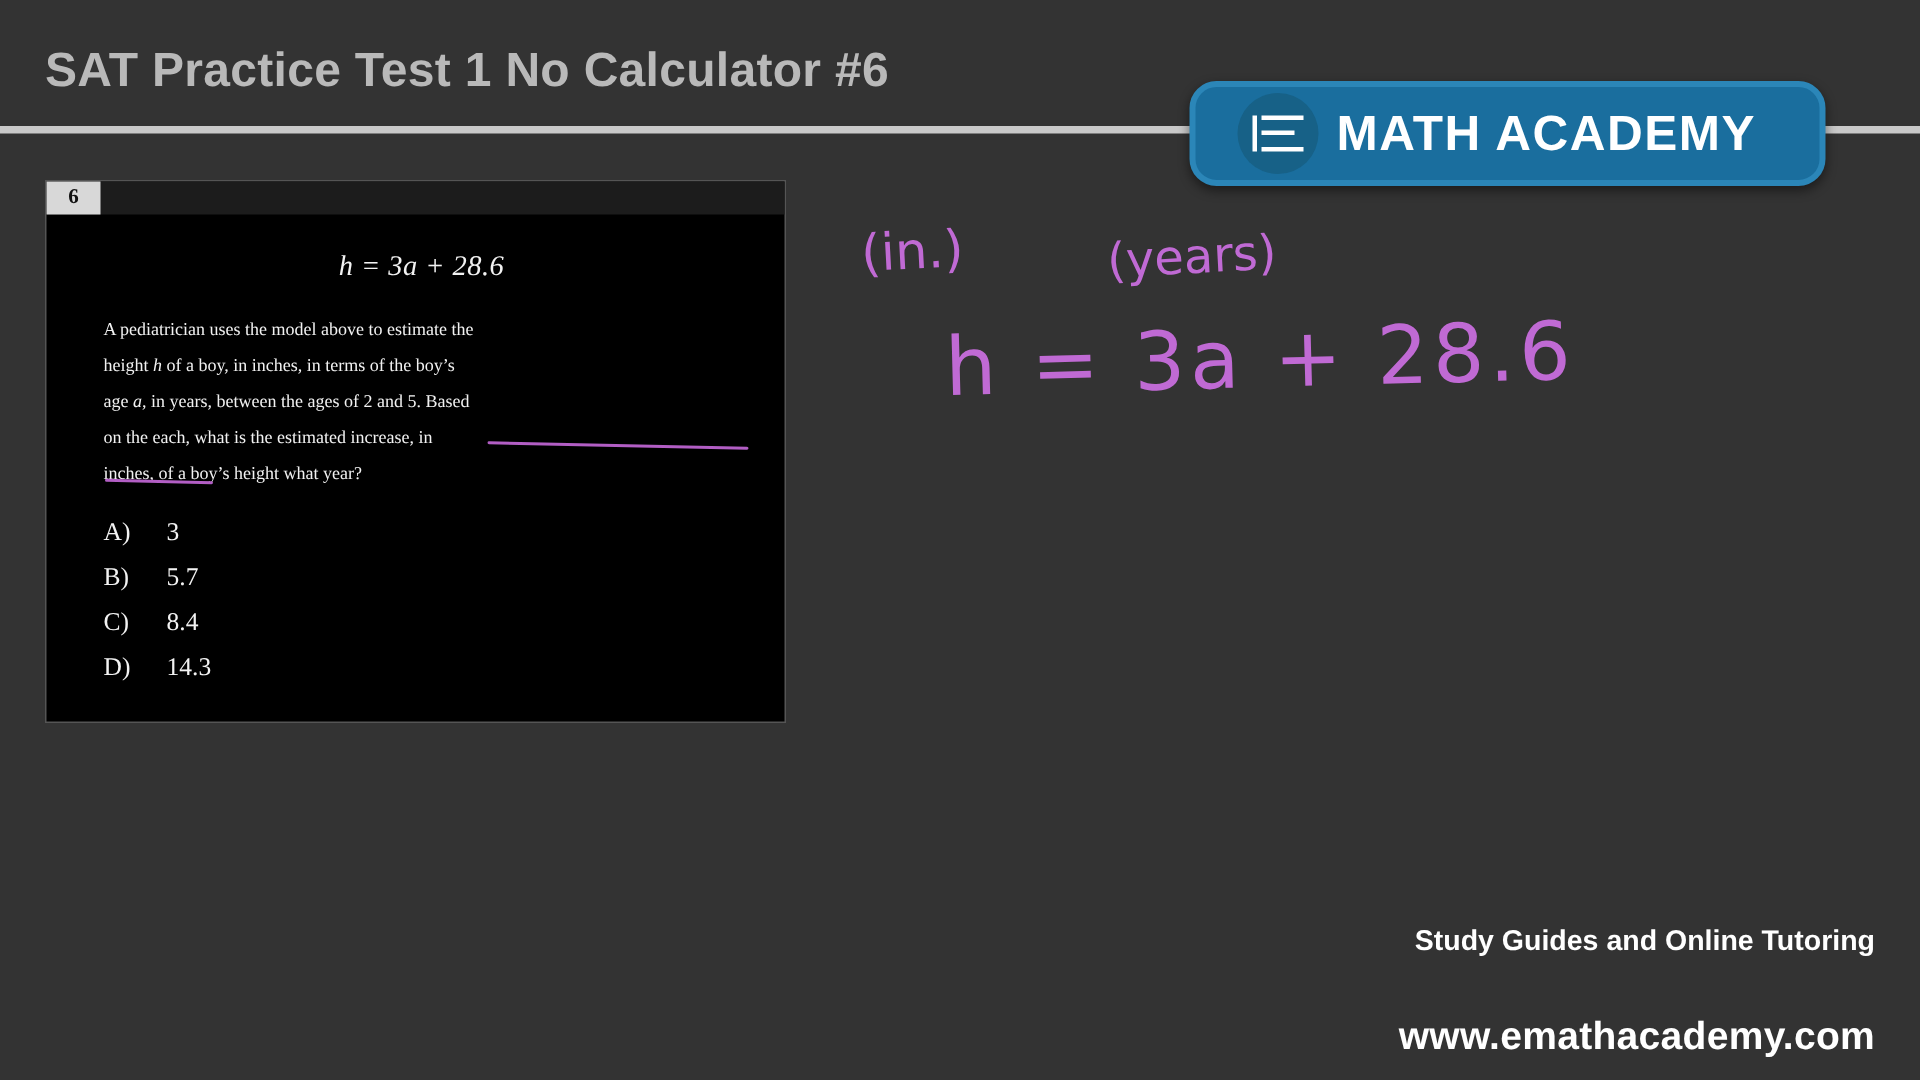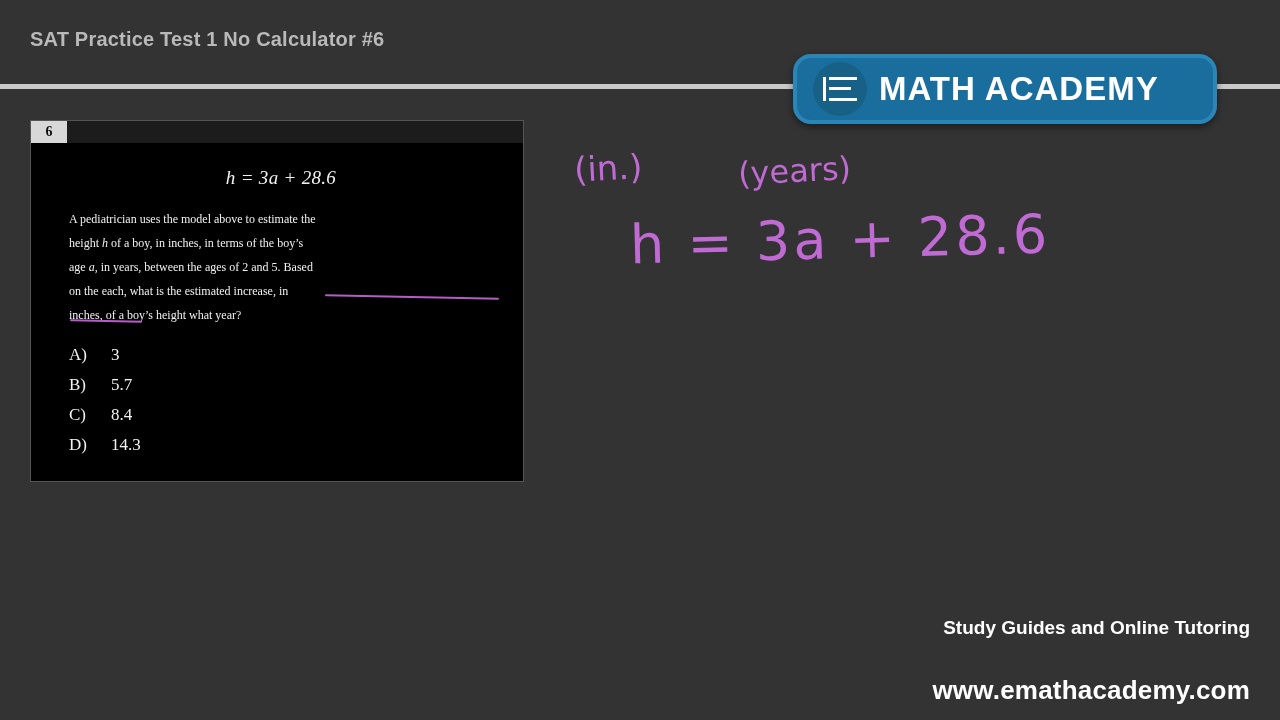--- a/index.html
+++ b/index.html
@@ -13,21 +13,21 @@
     overflow: hidden;
     font-family: "Liberation Sans", sans-serif;
     position: relative;
   }
 
   
   .page-title {
     position: absolute;
     left: 30px;
     top: 28px;
-    font-size: 20px;
+    font-size: 32px;
     font-weight: bold;
     color: #b9b9b9;
     letter-spacing: 0.2px;
   }
   .header-rule {
     position: absolute;
     left: 0;
     top: 84px;
     width: 1280px;
     height: 5px;
@@ -41,21 +41,21 @@
     top: 54px;
     width: 424px;
     height: 70px;
     background: #1a6e9e;
     border: 4px solid #2b86b8;
     border-radius: 18px;
     box-shadow: 0 3px 7px rgba(0,0,0,0.45);
     display: flex;
     align-items: center;
     box-sizing: border-box;
-    padding-left: 16px;
+    padding-left: 28px;
   }
   .logo-mark {
     width: 54px;
     height: 54px;
     border-radius: 50%;
     background: #176187;
     display: flex;
     align-items: center;
     justify-content: center;
     flex: 0 0 auto;

